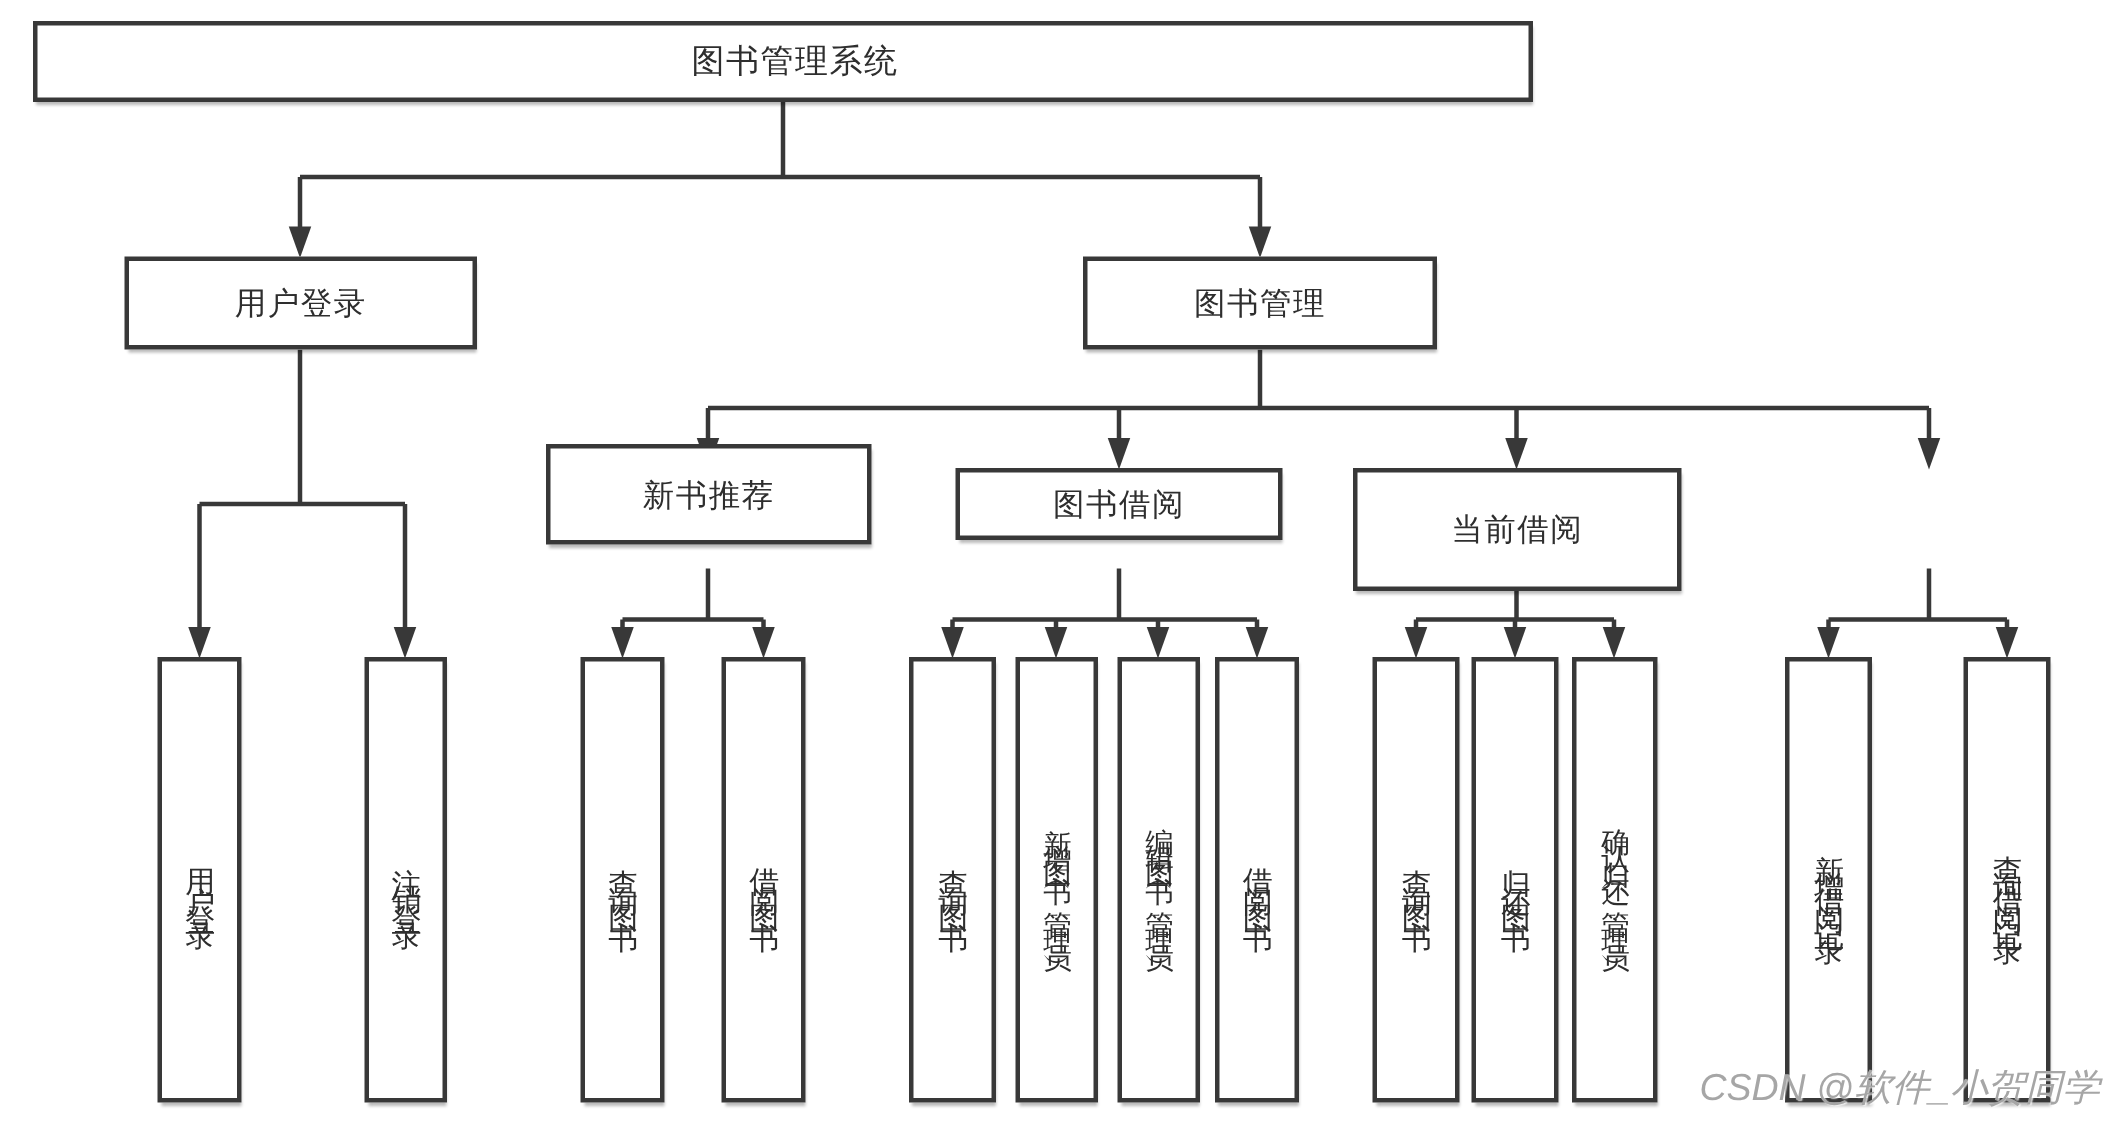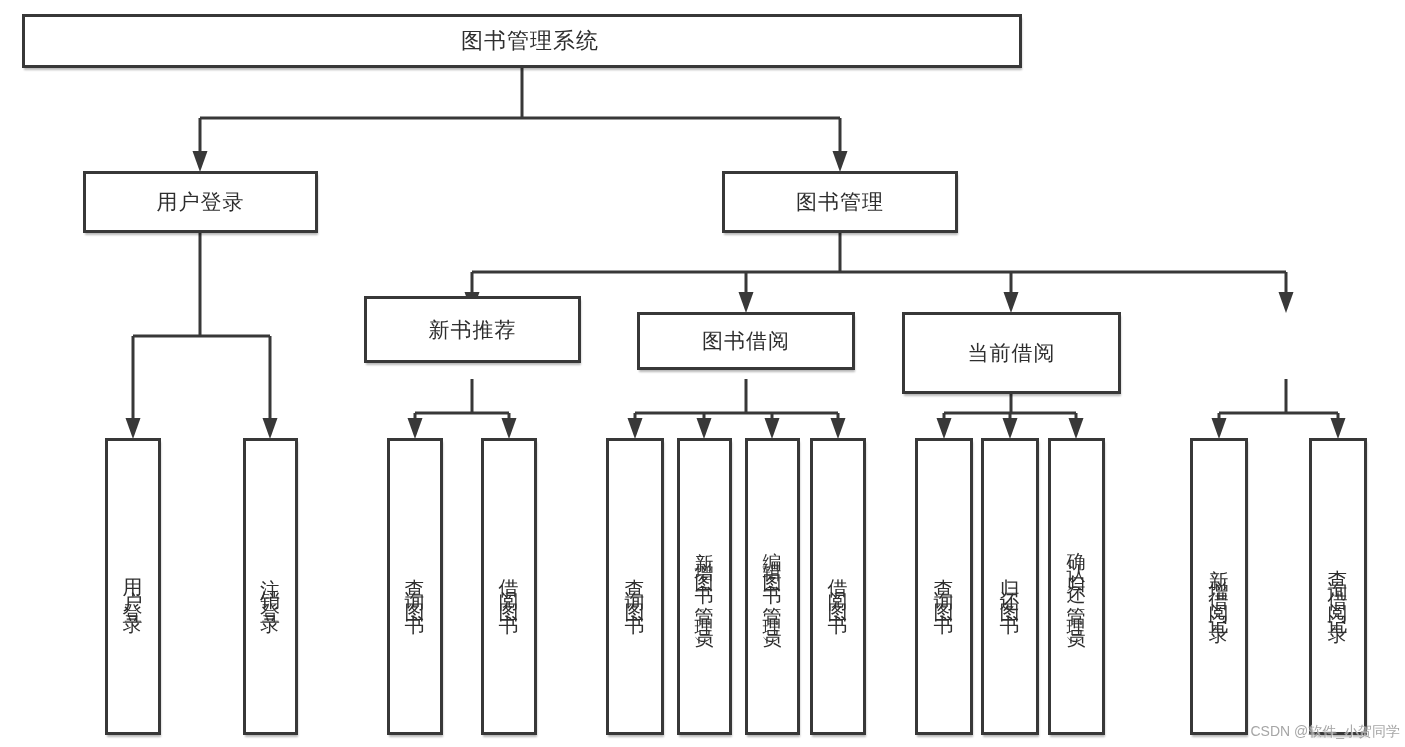--- a/index.html
+++ b/index.html
@@ -40,25 +40,26 @@
     font-size:20px;
     letter-spacing:12px;
     line-height:1;
     white-space:nowrap;
   }
   .vtext.tight{letter-spacing:11px;}
   .vtext.vtight{letter-spacing:11px;font-size:19px;}
   .watermark{
     position:absolute;
     right:5px;bottom:6px;
-    font-size:14px;
+    font-size:25px;
     color:var(--watermark);
     z-index:3;
     white-space:nowrap;
     text-shadow:1px 1px 1px rgba(255,255,255,0.8);
+    font-style:italic;
   }
 </style>
 </head>
 <body>
 
 <div class="canvas">
 
   <svg class="connectors" width="1405" height="747" viewBox="0 0 1405 747">
 
     <path d="M522 68 V118 M200 118 H840 M200 118 V152 M840 118 V152"></path>
@@ -104,21 +105,21 @@
   <div class="node h" style="left:83px;top:171px;width:235px;height:62px">
     <span>用户登录</span>
   </div>
   <div class="node h" style="left:722px;top:171px;width:236px;height:62px">
     <span>图书管理</span>
   </div>
 
   <div class="node h" style="left:364px;top:296px;width:217px;height:67px">
     <span>新书推荐</span>
   </div>
-  <div class="node h" style="left:637px;top:312px;width:218px;height:58px">
+  <div class="node h" style="left:637px;top:312px;width:218px;height:48px">
     <span>图书借阅</span>
   </div>
   <div class="node h" style="left:902px;top:312px;width:219px;height:82px">
     <span>当前借阅</span>
   </div>
 
   <div class="node v" style="left:105px;top:438px;width:56px;height:297px">
     <span class="vtext">用户登录</span>
   </div>
   <div class="node v" style="left:243px;top:438px;width:55px;height:297px">

